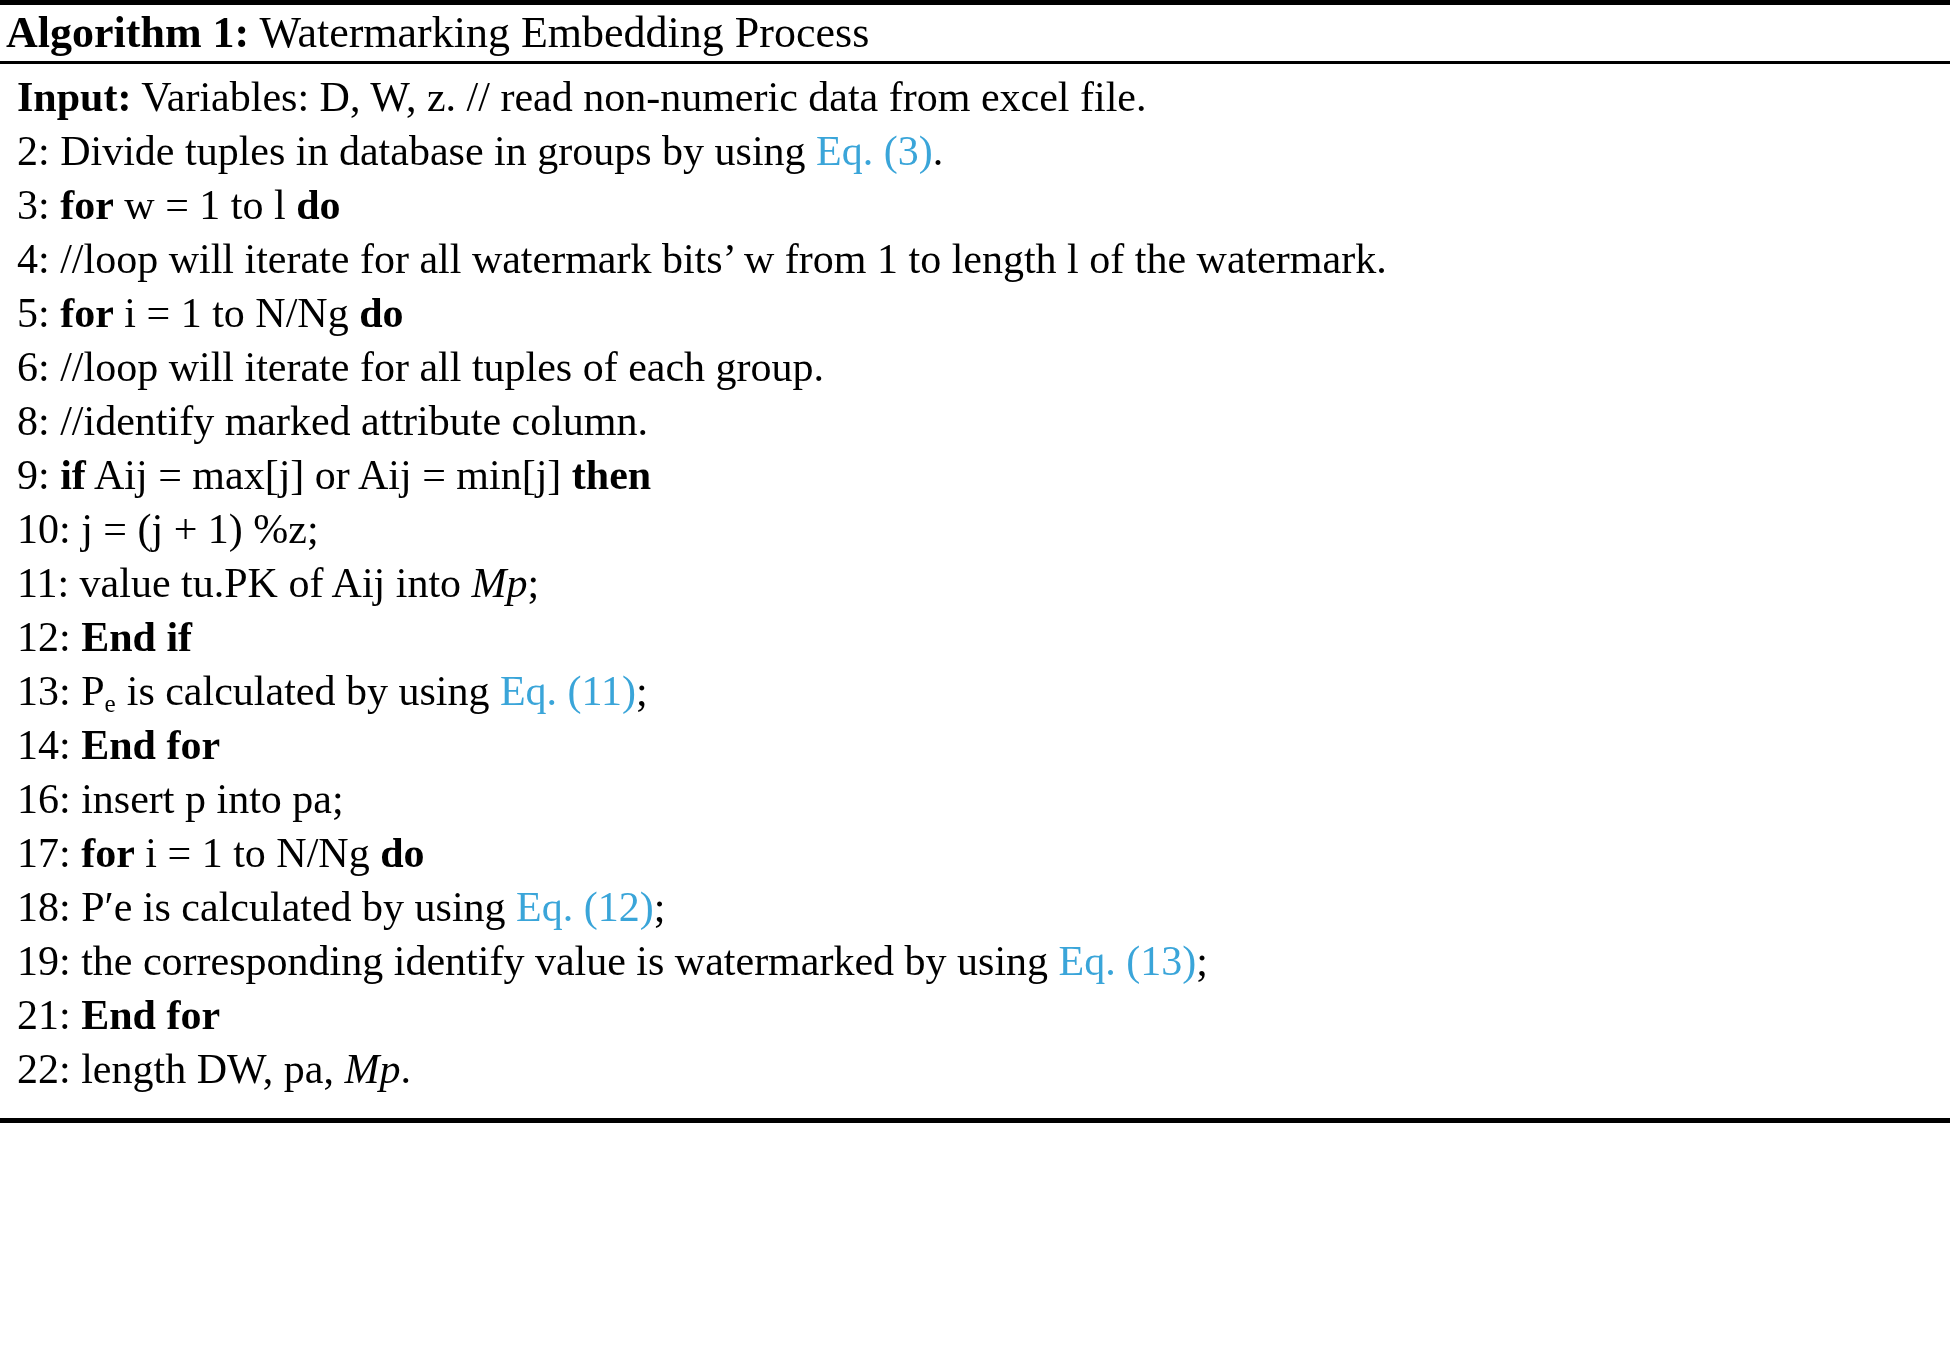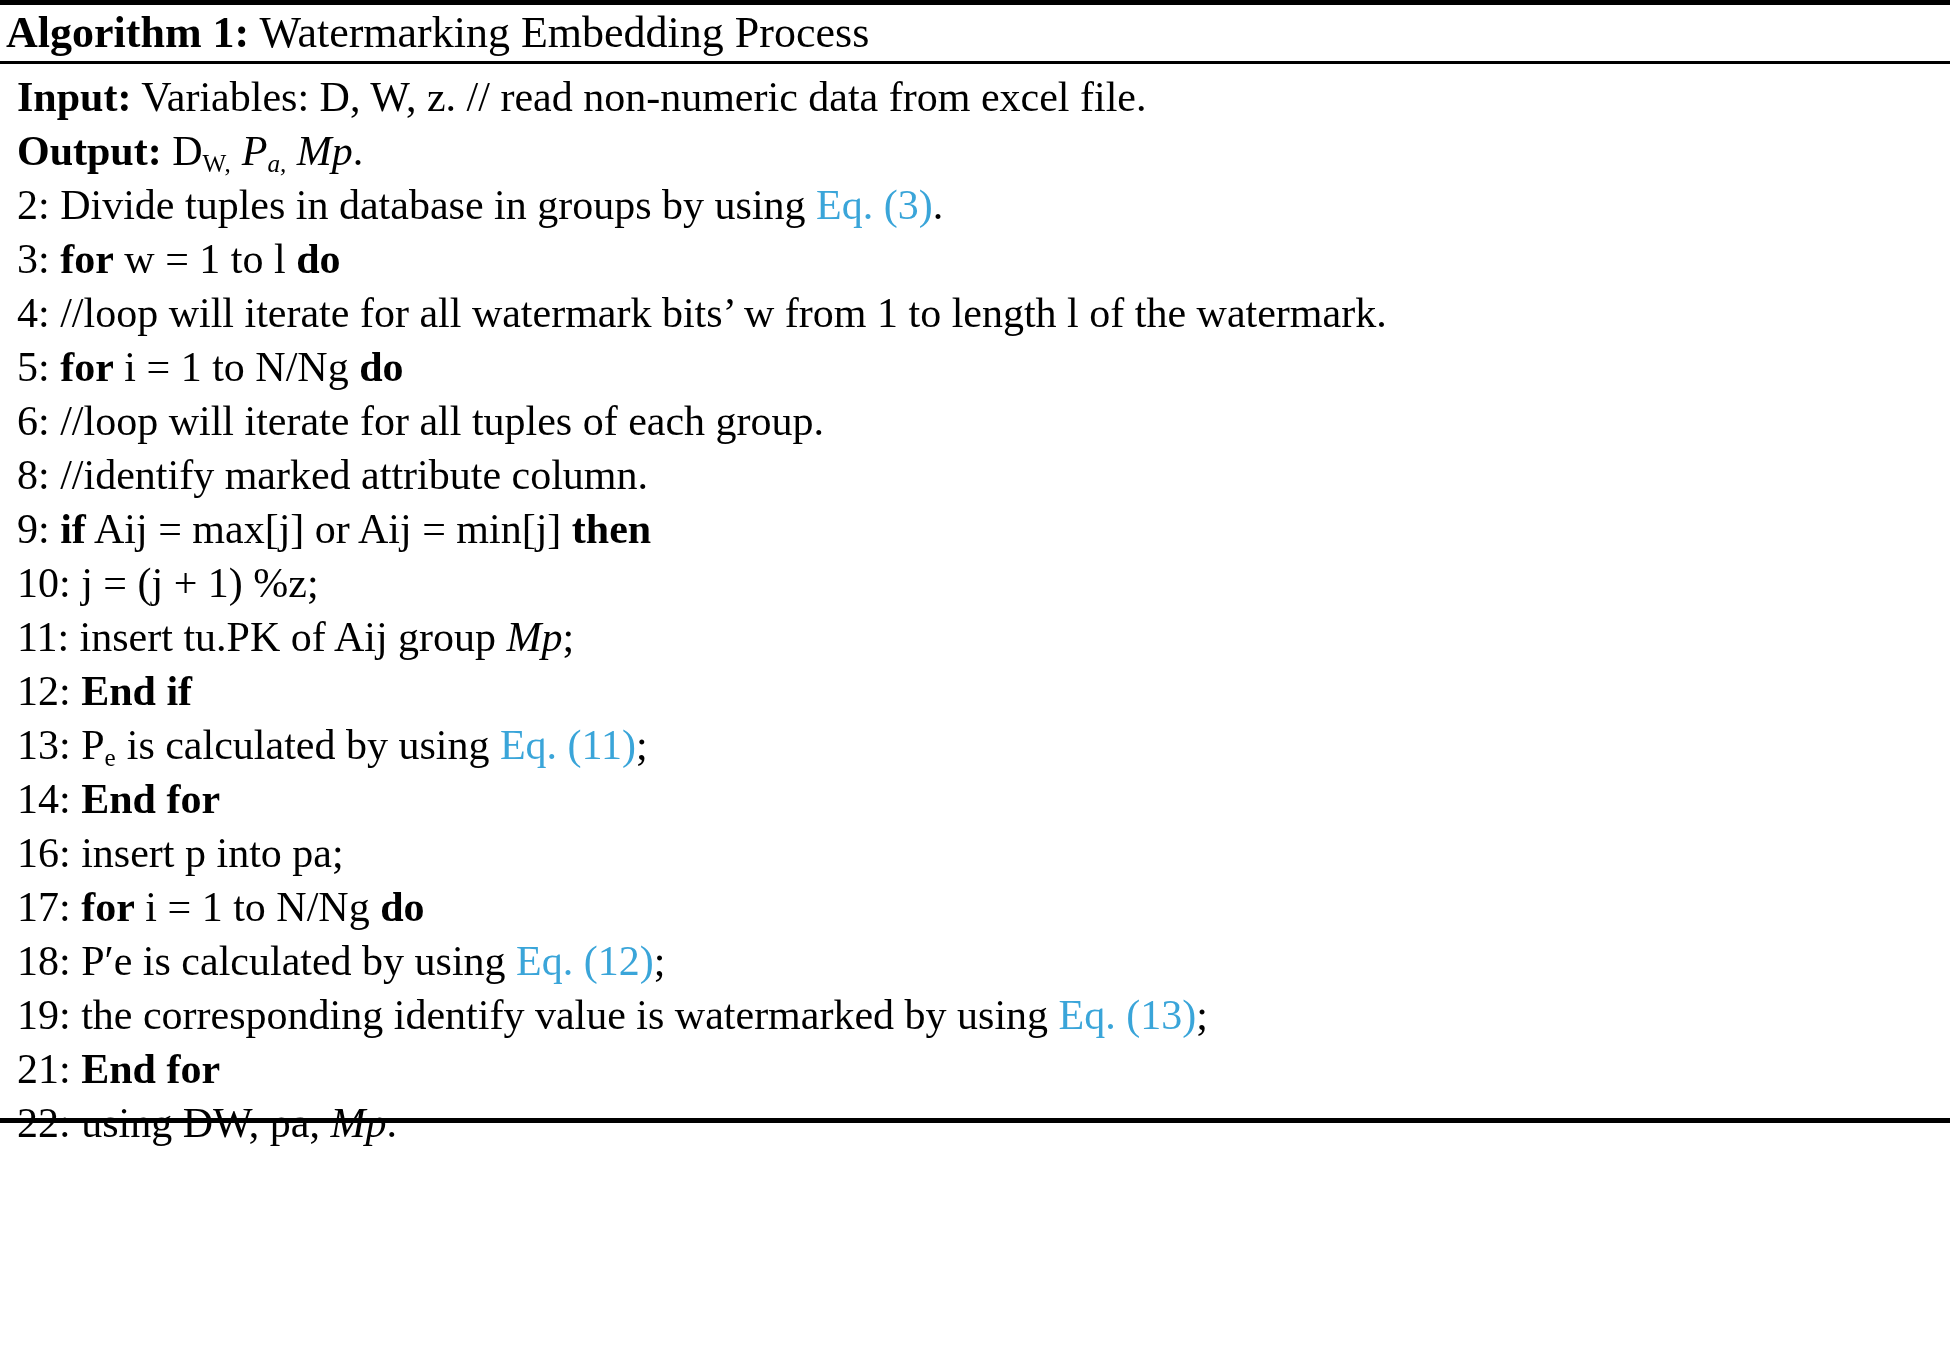--- a/index.html
+++ b/index.html
@@ -69,34 +69,33 @@
 <body>
 
 <div class="algo-box">
   <div class="rule-top"></div>
   <div class="algo-title">
     <span class="t-bold">Algorithm 1:</span><span> Watermarking Embedding Process</span>
   </div>
   <div class="rule-mid"></div>
   <div class="algo-body">
       <div class="algo-line"><span class="seg-b">Input:</span><span> Variables: D, W, z. // read non-numeric data from excel file.</span></div>
-      <div class="algo-line"><span class="seg-b">Output:</span><span> D</span><span class="seg-sub">W,</span><span> </span><span class="seg-i">P</span><span class="seg-isub">a,</span><span> </span><span class="seg-i">Mp</span><span>.</span></div>
       <div class="algo-line"><span>2: Divide tuples in database in groups by using </span><span class="seg-link">Eq. (3)</span><span>.</span></div>
       <div class="algo-line"><span>3: </span><span class="seg-b">for</span><span> w = 1 to l </span><span class="seg-b">do</span></div>
       <div class="algo-line"><span>4: //loop will iterate for all watermark bits’ w from 1 to length l of the watermark.</span></div>
       <div class="algo-line"><span>5: </span><span class="seg-b">for</span><span> i = 1 to N/Ng </span><span class="seg-b">do</span></div>
       <div class="algo-line"><span>6: //loop will iterate for all tuples of each group.</span></div>
       <div class="algo-line"><span>8: //identify marked attribute column.</span></div>
       <div class="algo-line"><span>9: </span><span class="seg-b">if</span><span> Aij = max[j] or Aij = min[j] </span><span class="seg-b">then</span></div>
       <div class="algo-line"><span>10: j = (j + 1) %z;</span></div>
-      <div class="algo-line"><span>11: insert tu.PK of Aij group </span><span class="seg-i">Mp</span><span>;</span></div>
+      <div class="algo-line"><span>11: value tu.PK of Aij into </span><span class="seg-i">Mp</span><span>;</span></div>
       <div class="algo-line"><span>12: </span><span class="seg-b">End if</span></div>
       <div class="algo-line"><span>13: P</span><span class="seg-sub">e</span><span> is calculated by using </span><span class="seg-link">Eq. (11)</span><span>;</span></div>
       <div class="algo-line"><span>14: </span><span class="seg-b">End for</span></div>
       <div class="algo-line"><span>16: insert p into pa;</span></div>
       <div class="algo-line"><span>17: </span><span class="seg-b">for</span><span> i = 1 to N/Ng </span><span class="seg-b">do</span></div>
       <div class="algo-line"><span>18: P′e is calculated by using </span><span class="seg-link">Eq. (12)</span><span>;</span></div>
       <div class="algo-line"><span>19: the corresponding identify value is watermarked by using </span><span class="seg-link">Eq. (13)</span><span>;</span></div>
       <div class="algo-line"><span>21: </span><span class="seg-b">End for</span></div>
-      <div class="algo-line"><span>22: using DW, pa, </span><span class="seg-i">Mp</span><span>.</span></div>
+      <div class="algo-line"><span>22: length DW, pa, </span><span class="seg-i">Mp</span><span>.</span></div>
     </div>
   <div class="rule-bottom"></div>
 </div>
 
 </body></html>

